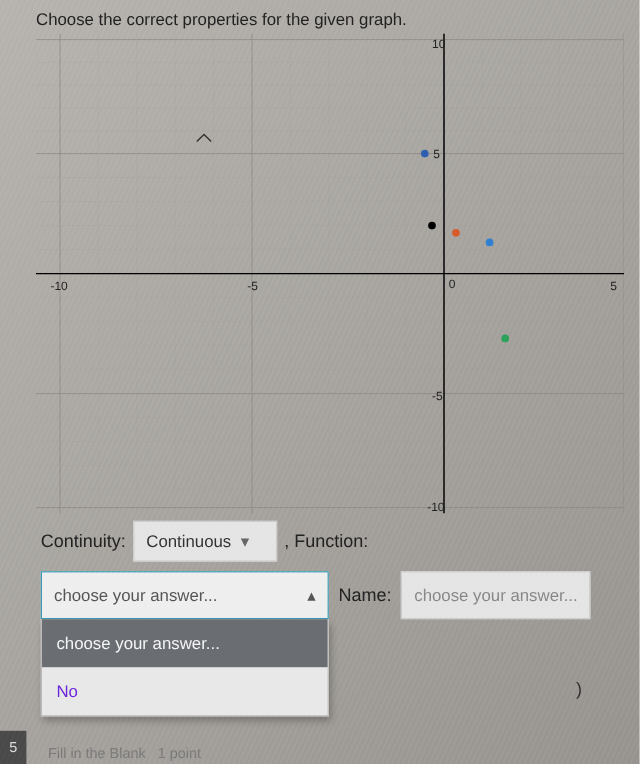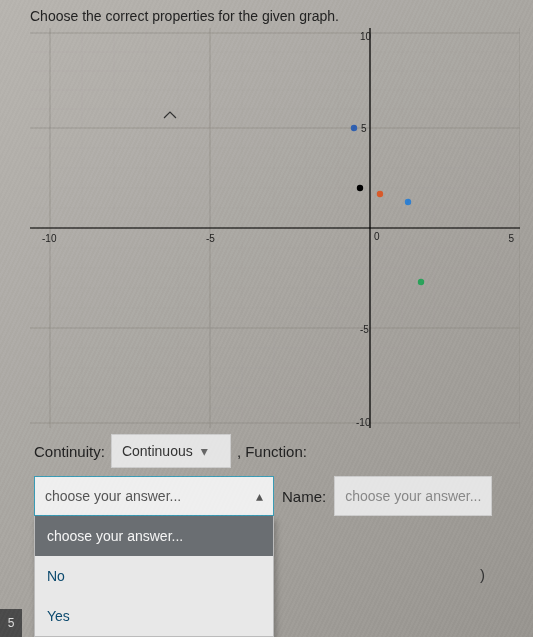--- a/index.html
+++ b/index.html
@@ -88,21 +88,21 @@
     width: 240px;
     background: #e8e8e8;
     border: 1px solid #bbb;
     border-top: none;
     box-shadow: 2px 4px 6px rgba(0,0,0,0.25);
     z-index: 10;
   }
   .dd-item {
     padding: 12px 12px;
     font-size: 14px;
-    color: #0c4a6e;
+    color: #6d28d9;
     cursor: pointer;
   }
   .dd-item.highlight {
     background: #6a6e72;
     color: #f5f5f5;
   }
   .name-select {
     background: #e5e5e5;
     border: 1px solid #ccc;
     height: 40px;
@@ -249,21 +249,20 @@
 
     <div class="row2">
       <div class="dropdown-open">
         <div class="dd-head">
           <span>choose your answer...</span>
           <span class="chev-up">▴</span>
         </div>
         <div class="dd-list">
           <div class="dd-item highlight">choose your answer...</div>
           <div class="dd-item">No</div>
-          <div class="dd-item">Yes</div>
         </div>
       </div>
       <span class="label">Name:</span>
       <div class="name-select">
         <span>choose your answer...</span>
       </div>
     </div>
     <div style="margin-top:50px; margin-left:440px;">
       <span class="paren">)</span>
     </div>

